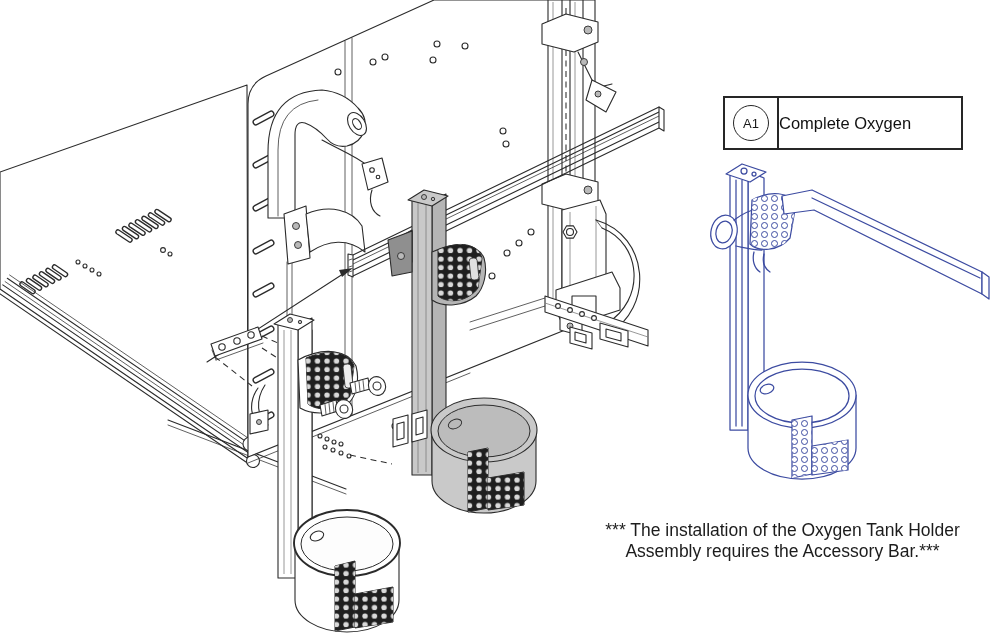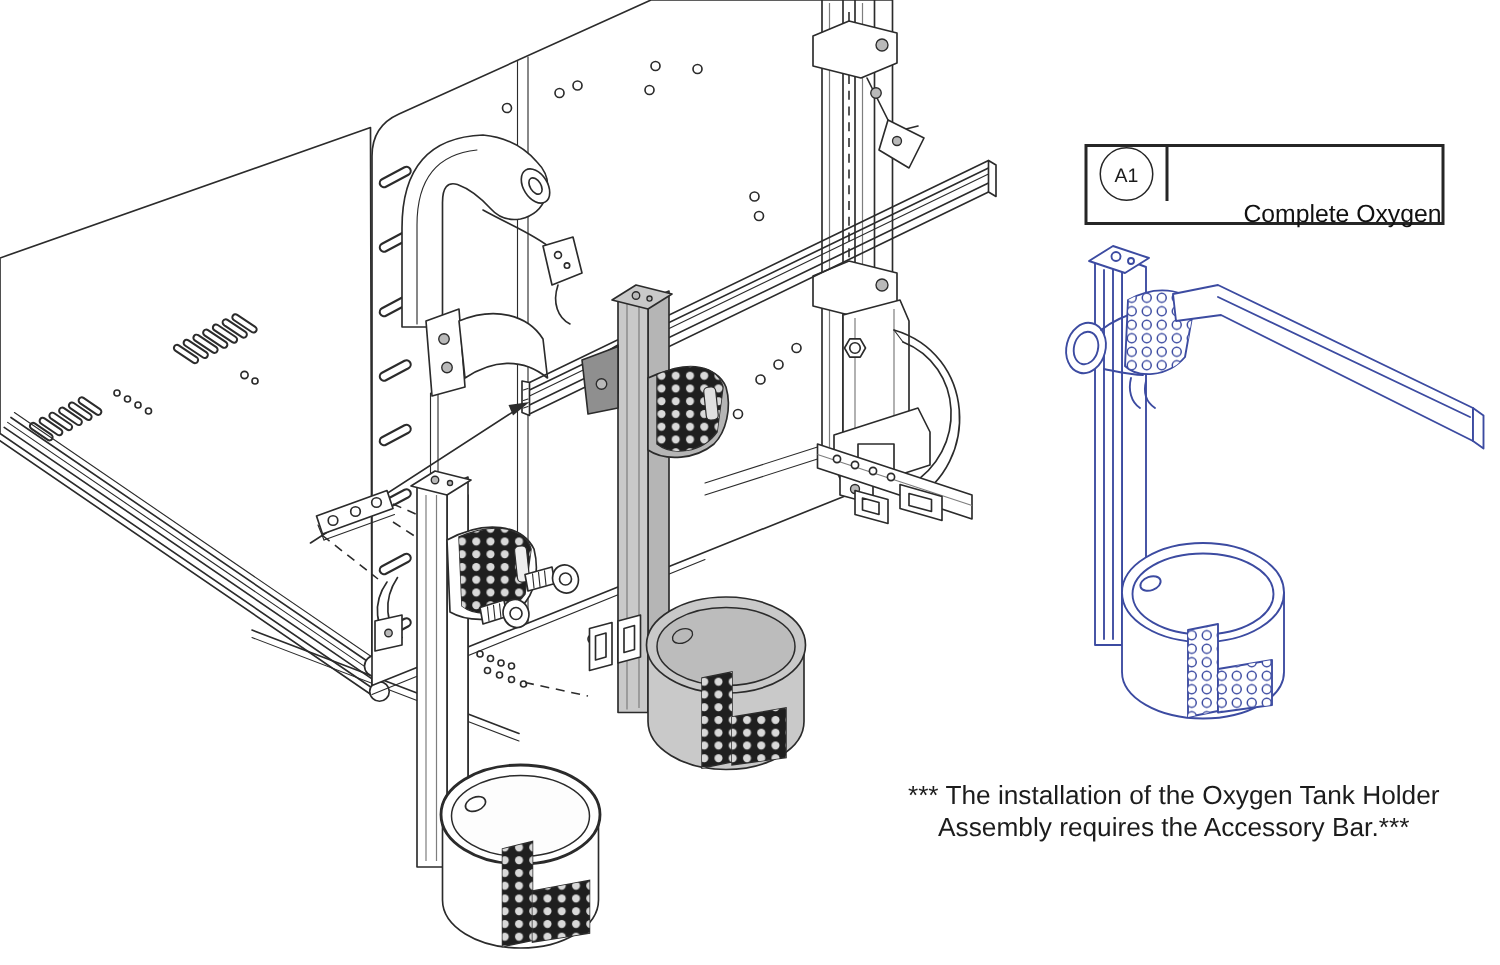--- a/index.html
+++ b/index.html
@@ -24,25 +24,25 @@
   .so{stroke:var(--line);stroke-width:7;stroke-linecap:round}
   .si{stroke:#fff;stroke-width:4.2;stroke-linecap:round}
   .so2{stroke:var(--line);stroke-width:5.5;stroke-linecap:round}
   .si2{stroke:#fff;stroke-width:2.8;stroke-linecap:round}
   
   .b{stroke:var(--blue);stroke-width:1.25;fill:none;stroke-linecap:round;stroke-linejoin:round}
   .bw{stroke:var(--blue);stroke-width:1.25;fill:#fff;stroke-linejoin:round}
   .bdot{fill:#fff;stroke:var(--blue);stroke-width:1}
   
   .callout{position:absolute;left:723px;top:96px;width:236px;height:50px;border:2px solid #262626;
-           display:flex;align-items:stretch;background:#fff;box-sizing:content-box;flex-direction:column;}
+           display:flex;align-items:stretch;background:#fff;box-sizing:content-box;}
   .callout-ref{width:52px;border-right:2px solid #262626;display:flex;align-items:center;justify-content:center;}
   .ref-circle{width:34px;height:34px;border:1.6px solid #262626;border-radius:50%;
               display:flex;align-items:center;justify-content:center;font-size:13px;color:#1a1a1a;}
-  .callout-label{flex:1;display:flex;flex-direction:column;align-items:flex-end;justify-content:center;
+  .callout-label{flex:1;display:flex;flex-direction:column;align-items:flex-start;justify-content:center;
                  font-size:16.5px;line-height:19px;color:#111;}
   
   .footnote{position:absolute;left:560px;top:520px;width:445px;text-align:center;
             font-size:17.5px;line-height:21px;color:#1c1c1c;}
 </style>
 </head>
 <body>
 
 <div class="stage">
 

